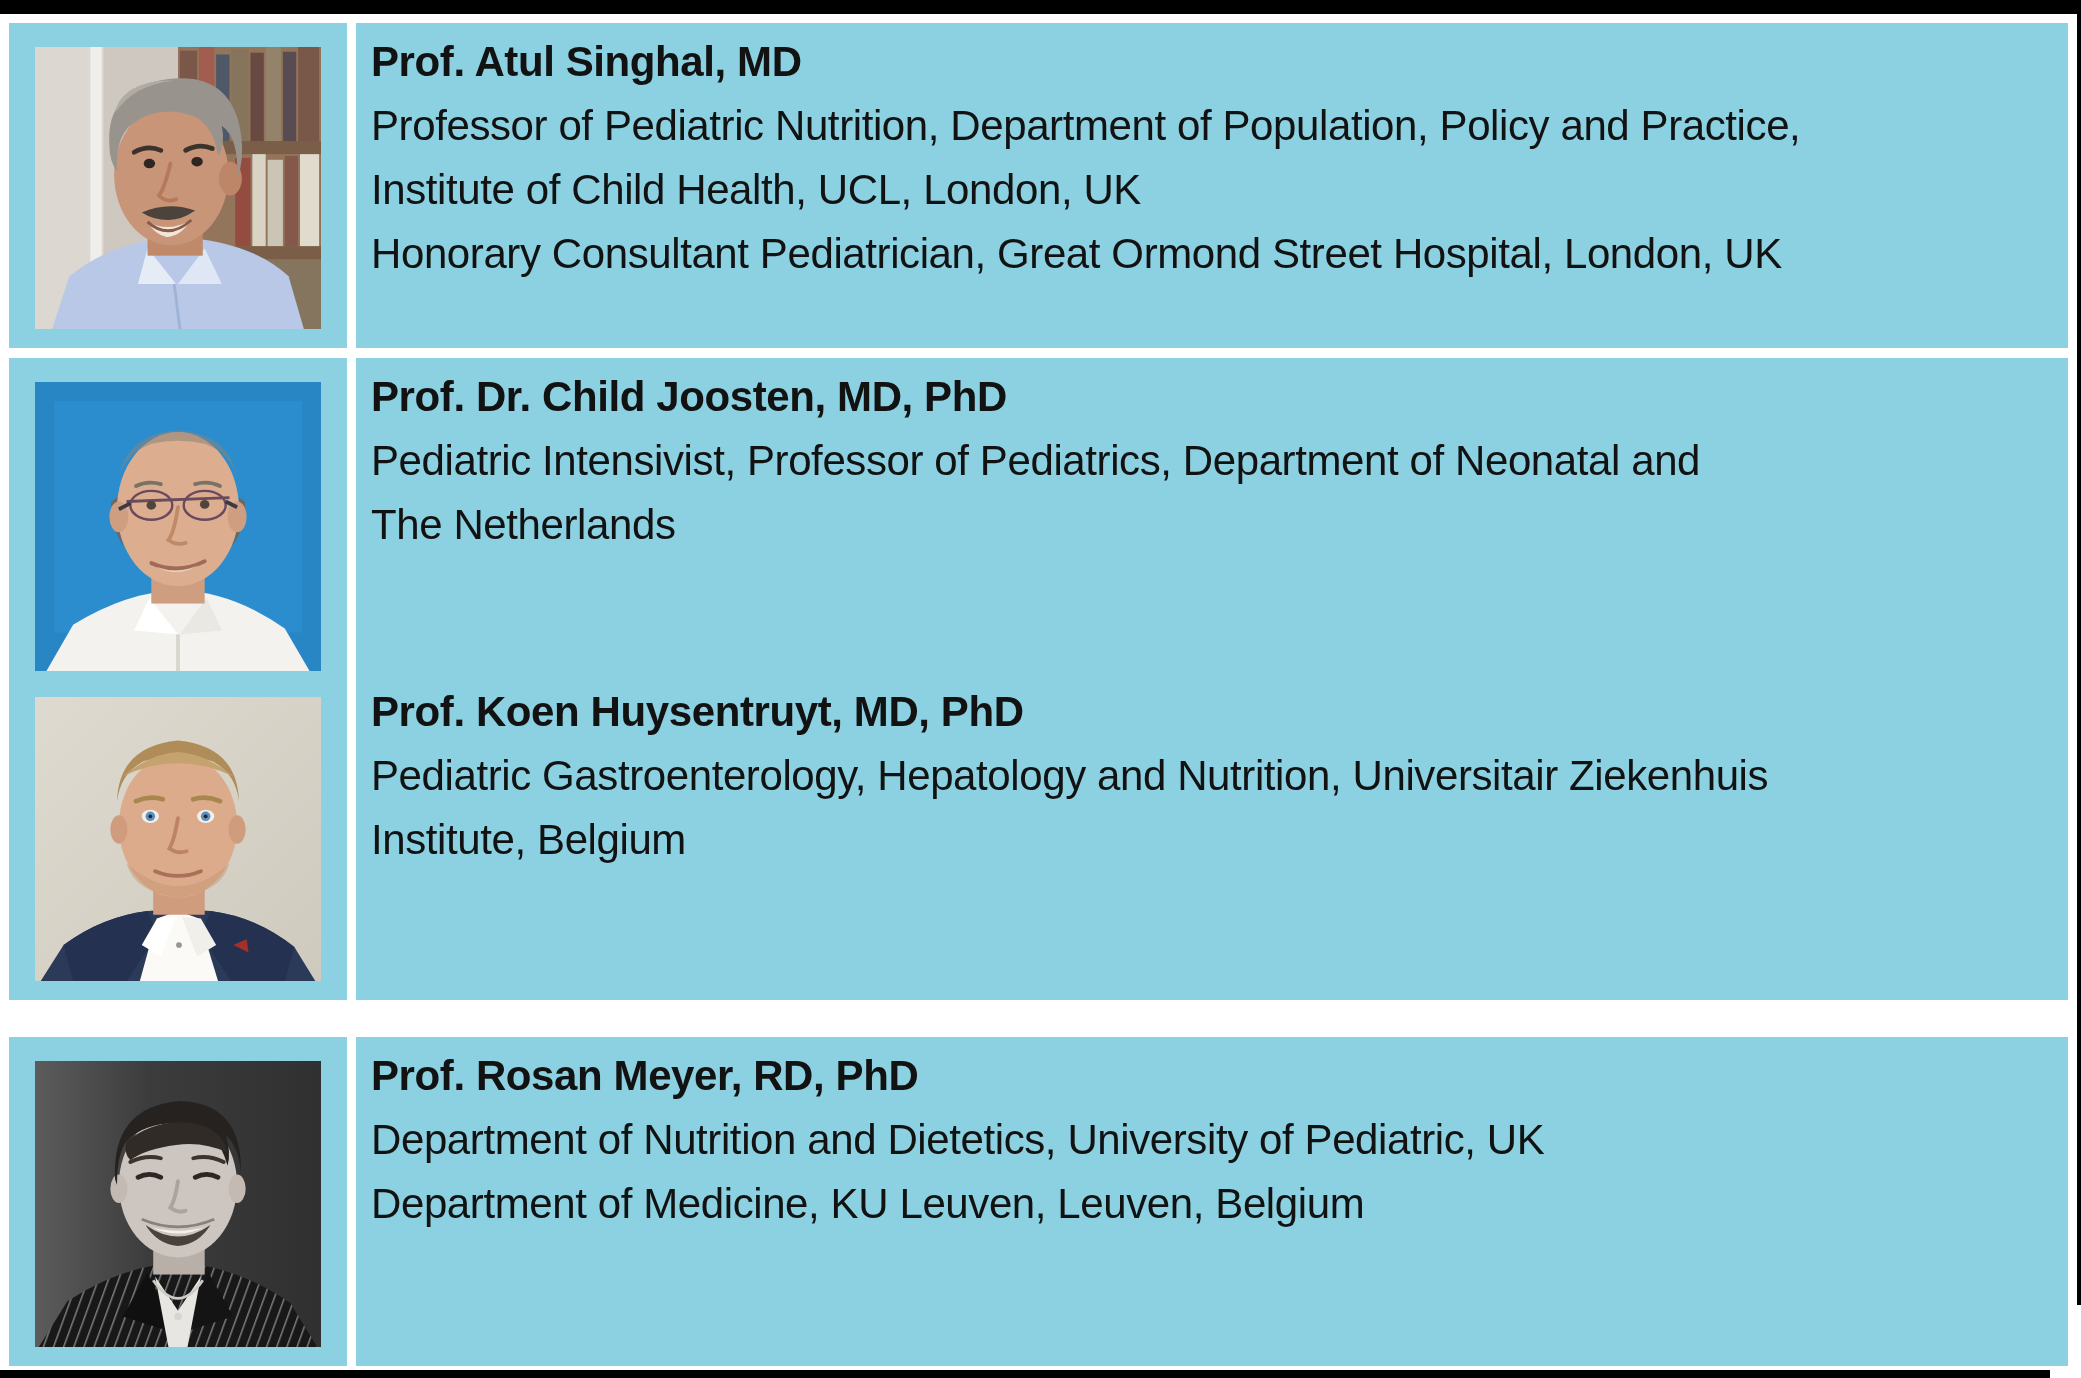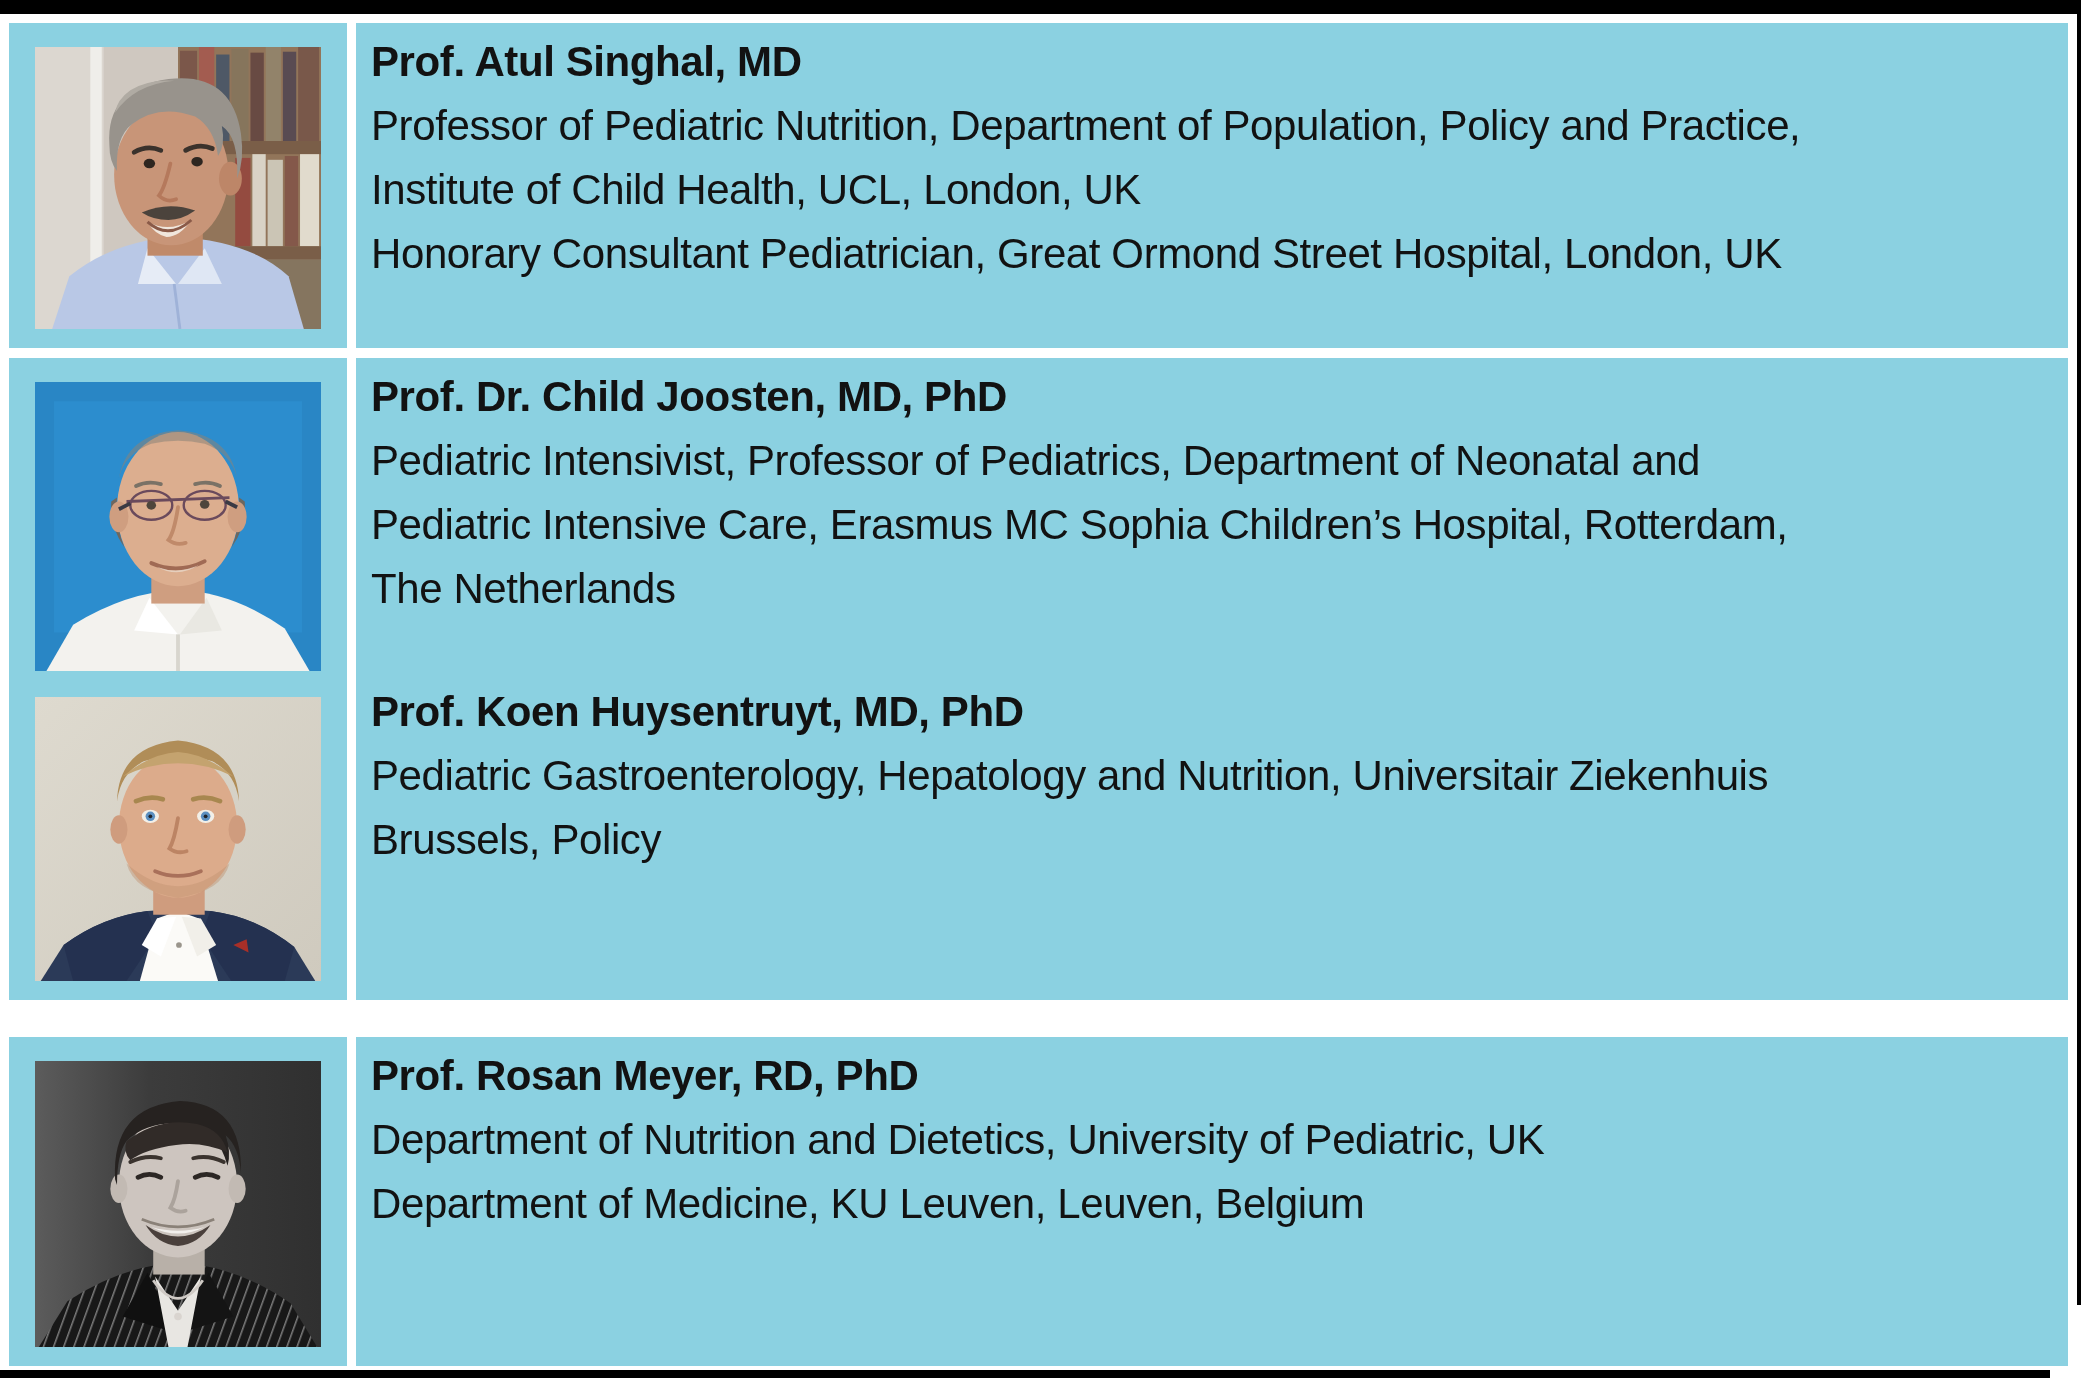--- a/index.html
+++ b/index.html
@@ -121,21 +121,20 @@
         <ellipse cx="122" cy="128" rx="5" ry="4.5" fill="#4e463c"></ellipse>
         <ellipse cx="178" cy="127" rx="5" ry="4.5" fill="#4e463c"></ellipse>
         <path d="M150,130 Q146,156 140,164 Q148,170 158,167" stroke="#c08a6a" stroke-width="4" fill="none" stroke-linecap="round"></path>
         <path d="M122,188 Q150,200 178,186" stroke="#a06a54" stroke-width="4" fill="none" stroke-linecap="round"></path>
         <path d="M128,192 Q150,200 172,190 Q150,204 128,192 Z" fill="#e8d7c8" opacity="0.8"></path>
       </svg>
     </div>
     <div class="text-box">
       <div class="name">Prof. Dr. Child Joosten, MD, PhD</div>
       <div class="line">Pediatric Intensivist, Professor of Pediatrics, Department of Neonatal and</div>
-      <div class="line">Pediatric Intensive Care, Erasmus MC Sophia Children’s Hospital, Rotterdam,</div>
       <div class="line">The Netherlands</div>
     </div>
   </div>
 
   <div class="row row-3">
     <div class="photo-box">
       <svg viewBox="0 0 300 300" preserveAspectRatio="none" role="img" aria-label="Portrait photo of Prof. Koen Huysentruyt">
         <defs>
           <linearGradient id="wall3" x1="0" y1="0" x2="1" y2="1">
             <stop offset="0" stop-color="#dedacf"></stop>
@@ -166,21 +165,21 @@
         <circle cx="179" cy="126" r="5" fill="#5b8fc0"></circle>
         <circle cx="121" cy="126" r="2" fill="#20242a"></circle>
         <circle cx="179" cy="126" r="2" fill="#20242a"></circle>
         <path d="M150,128 Q146,152 141,160 Q149,166 159,163" stroke="#bc8464" stroke-width="4" fill="none" stroke-linecap="round"></path>
         <path d="M126,184 Q150,194 174,184" stroke="#a9705a" stroke-width="4" fill="none" stroke-linecap="round"></path>
       </svg>
     </div>
     <div class="text-box">
       <div class="name">Prof. Koen Huysentruyt, MD, PhD</div>
       <div class="line">Pediatric Gastroenterology, Hepatology and Nutrition, Universitair Ziekenhuis</div>
-      <div class="line">Brussels, Policy</div>
+      <div class="line">Institute, Belgium</div>
     </div>
   </div>
 
   <div class="row row-4">
     <div class="photo-box">
       <svg viewBox="0 0 300 300" preserveAspectRatio="none" role="img" aria-label="Portrait photo of Prof. Rosan Meyer">
         <defs>
           <linearGradient id="bg4" x1="0" y1="0" x2="1" y2="0">
             <stop offset="0" stop-color="#5c5c5c"></stop>
             <stop offset="0.4" stop-color="#3c3c3c"></stop>

